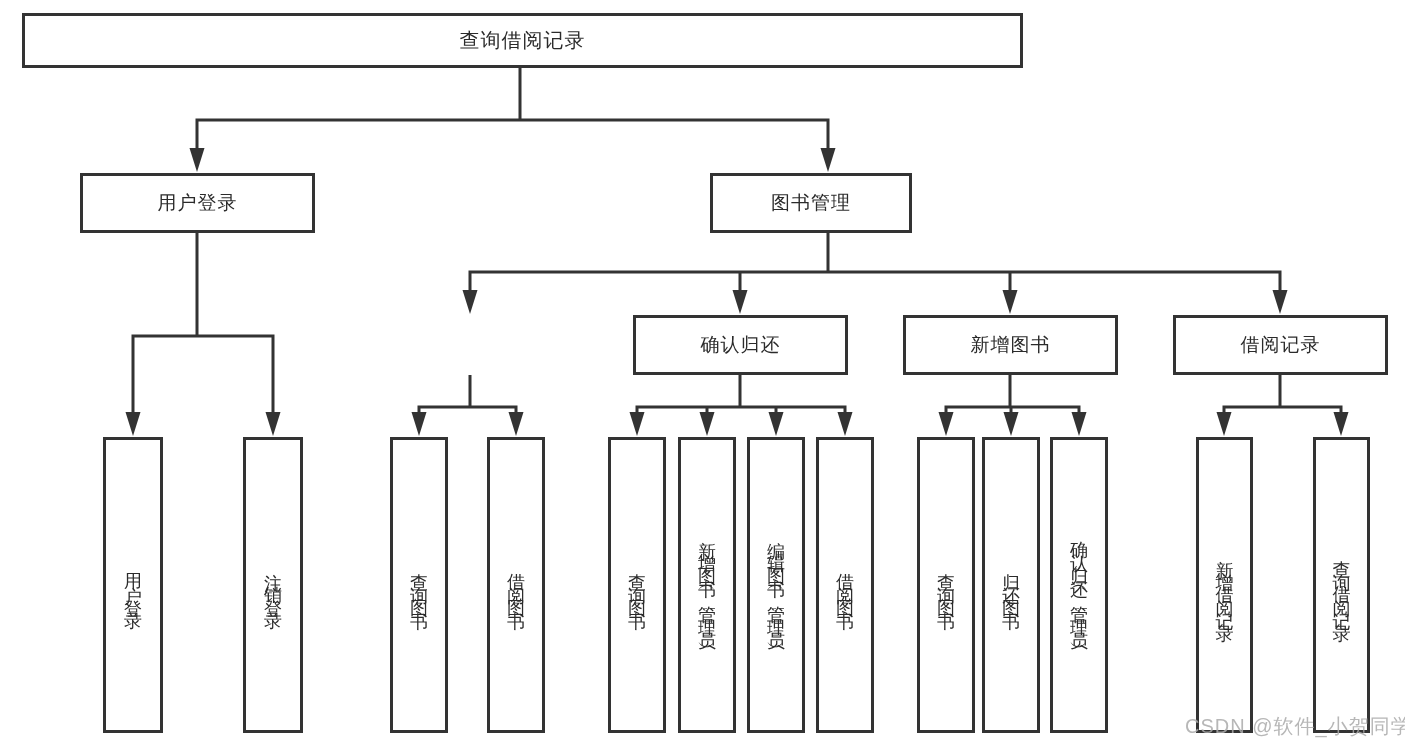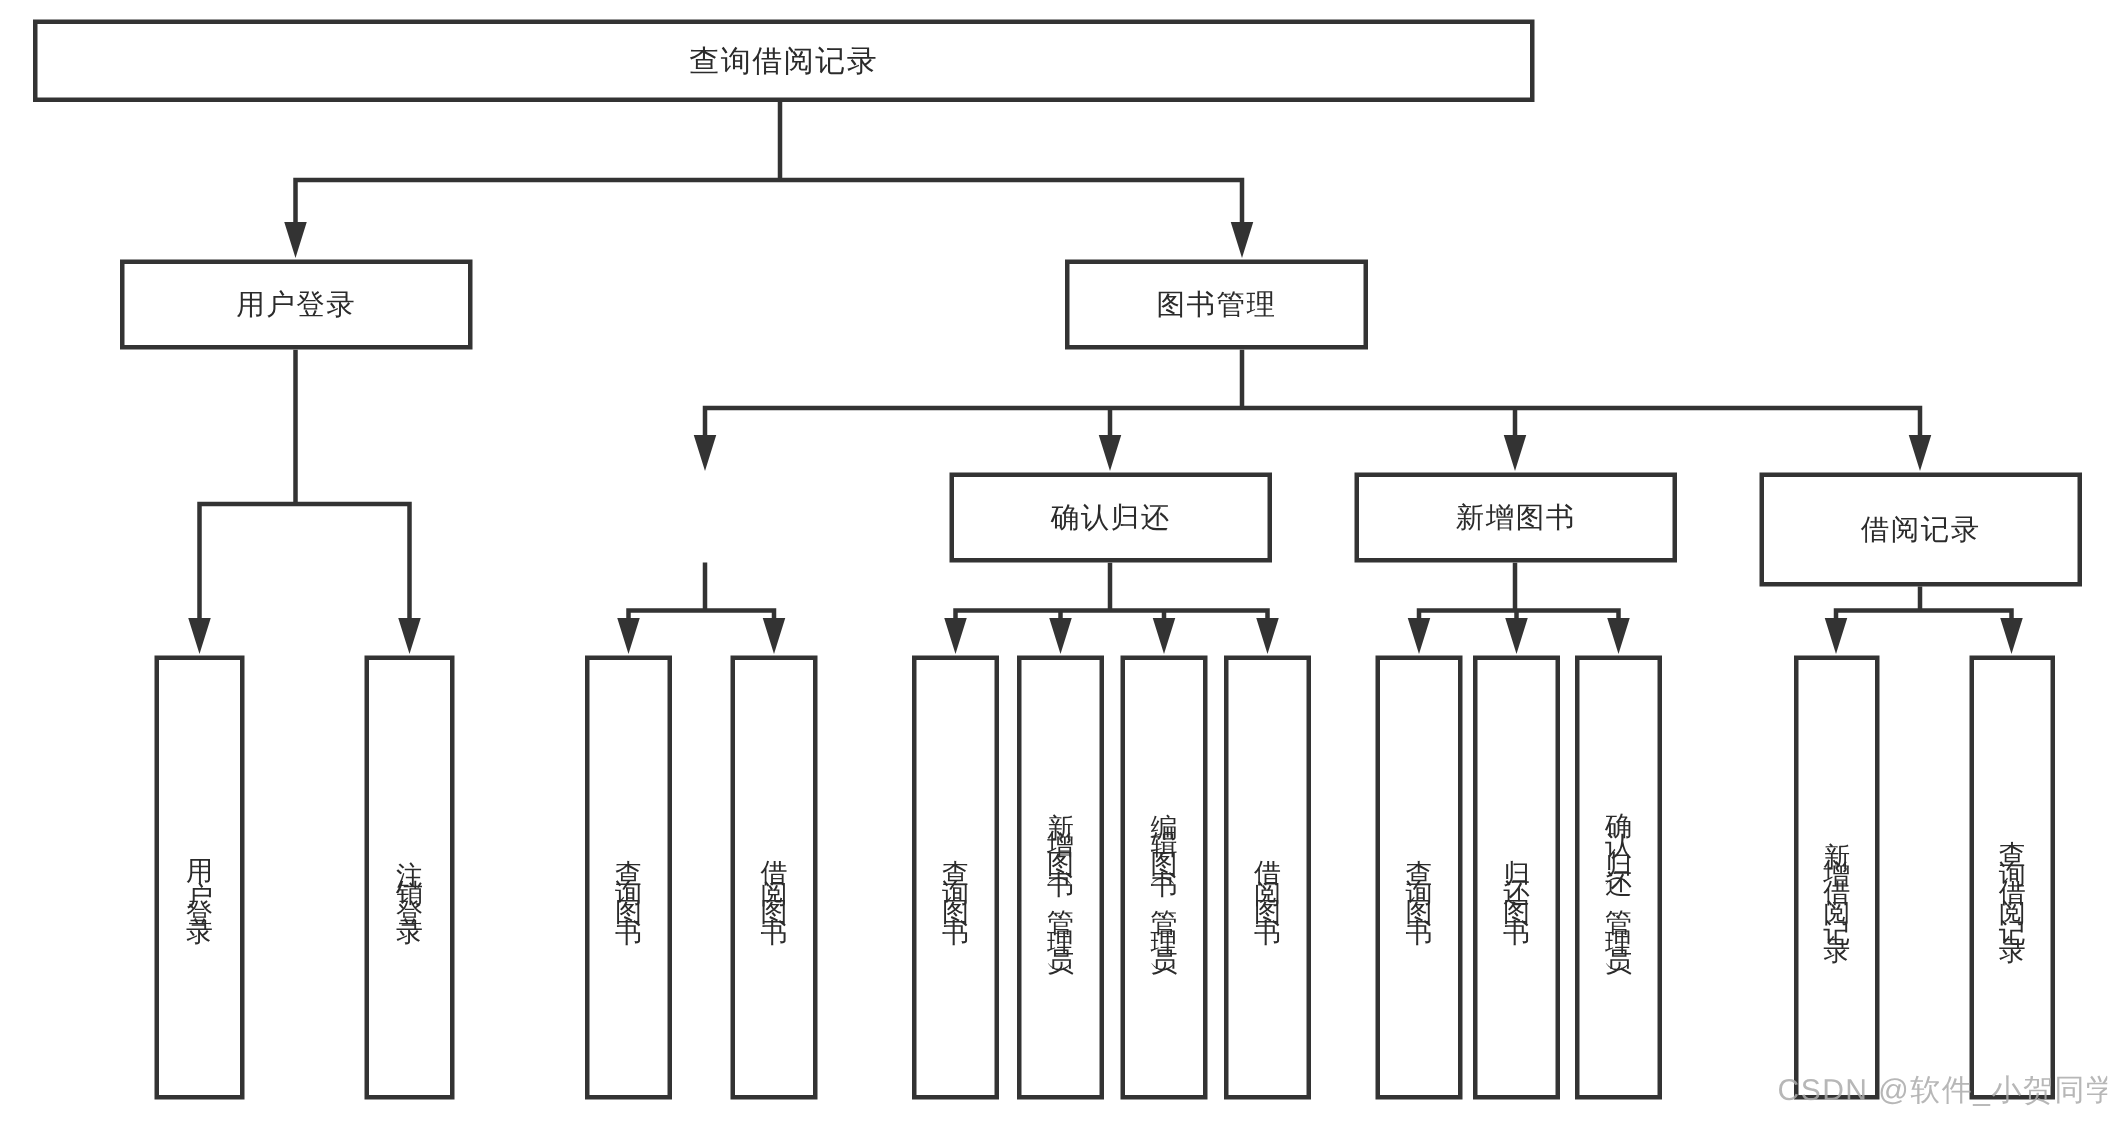--- a/index.html
+++ b/index.html
@@ -42,21 +42,21 @@
     color: #2b2b2b;
     line-height: 1;
   }
   
   .n-root     { left: 22px;   top: 13px;  width: 1001px; height: 55px; }
   .n-login    { left: 80px;   top: 173px; width: 235px;  height: 60px; }
   .n-mgmt     { left: 710px;  top: 173px; width: 202px;  height: 60px; }
   .n-newbooks { left: 363px;  top: 315px; width: 215px;  height: 60px; }
   .n-borrow   { left: 633px;  top: 315px; width: 215px;  height: 60px; }
   .n-current  { left: 903px;  top: 315px; width: 215px;  height: 60px; }
-  .n-records  { left: 1173px; top: 315px; width: 215px;  height: 76px; }
+  .n-records  { left: 1173px; top: 315px; width: 215px;  height: 60px; }
   .leaf { top: 437px; height: 296px; width: 58px; }
   .l-1  { left: 103px; width: 60px; }
   .l-2  { left: 243px; width: 60px; }
   .l-3  { left: 390px; }
   .l-4  { left: 487px; }
   .l-5  { left: 608px; }
   .l-6  { left: 678px; }
   .l-7  { left: 747px; }
   .l-8  { left: 816px; }
   .l-9  { left: 917px; }

